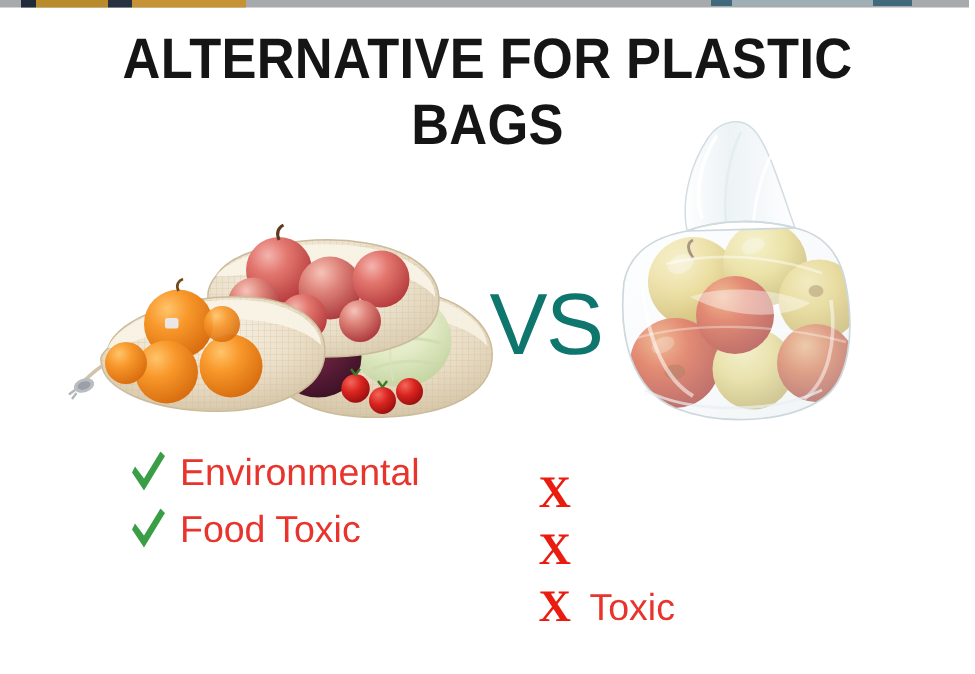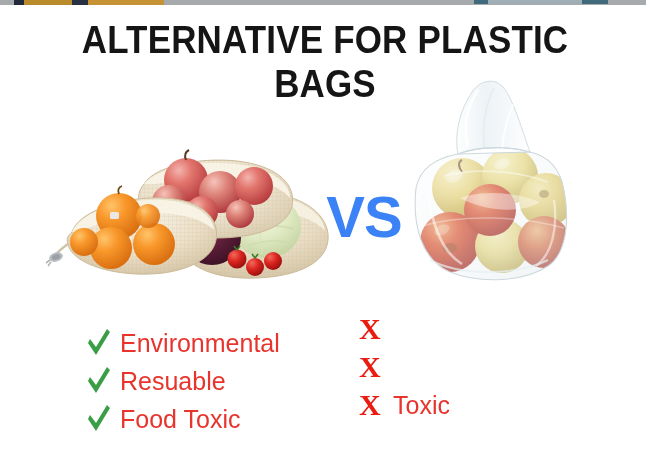--- a/index.html
+++ b/index.html
@@ -61,40 +61,40 @@
   }
 
   
   #vs {
     position: absolute;
     left: 326px; top: 188px;
     width: 76px;
     text-align: center;
     font-size: 58px;
     line-height: 58px;
-    font-weight: 700;
-    color: #3b82f6;
+    font-weight: 400;
+    color: #0f766e;
     font-family: "Liberation Sans", sans-serif;
     letter-spacing: -1px;
   }
 
   
   .photo { position: absolute; }
 
   
   #mesh-photo { left: 44px; top: 128px; width: 296px; height: 162px; }
   #mesh-photo svg { display:block; width:296px; height:162px; }
 
   
   #plastic-photo { left: 398px; top: 76px; width: 178px; height: 214px; }
   #plastic-photo svg { display:block; width:178px; height:214px; }
 
   
   .bullet-col { position: absolute; }
-  #pros-col { left: 86px; top: 324px; width: 230px; }
+  #pros-col { left: 86px; top: 296px; width: 230px; }
   #cons-col { left: 358px; top: 310px; width: 230px; }
 
   .bullet-row {
     display: flex;
     align-items: center;
     height: 38px;
   }
   .mark {
     width: 34px;
     flex: 0 0 34px;
@@ -341,28 +341,20 @@
 
     <div class="bullet-row">
       <span class="mark check-mark">
         <svg viewBox="0 0 26 28" xmlns="http://www.w3.org/2000/svg">
           <path d="M2 14 L4 10 L10 18 L21 0 L24 3 L10 26 Z" fill="#3a9e47"></path>
         </svg>
       </span>
       <span class="bullet-label">Environmental</span>
     </div>
 
-    <div class="bullet-row">
-      <span class="mark check-mark">
-        <svg viewBox="0 0 26 28" xmlns="http://www.w3.org/2000/svg">
-          <path d="M2 14 L4 10 L10 18 L21 0 L24 3 L10 26 Z" fill="#3a9e47"></path>
-        </svg>
-      </span>
-      <span class="bullet-label">Resuable</span>
-    </div>
 
     <div class="bullet-row">
       <span class="mark check-mark">
         <svg viewBox="0 0 26 28" xmlns="http://www.w3.org/2000/svg">
           <path d="M2 14 L4 10 L10 18 L21 0 L24 3 L10 26 Z" fill="#3a9e47"></path>
         </svg>
       </span>
       <span class="bullet-label">Food Toxic</span>
     </div>
   </div>

